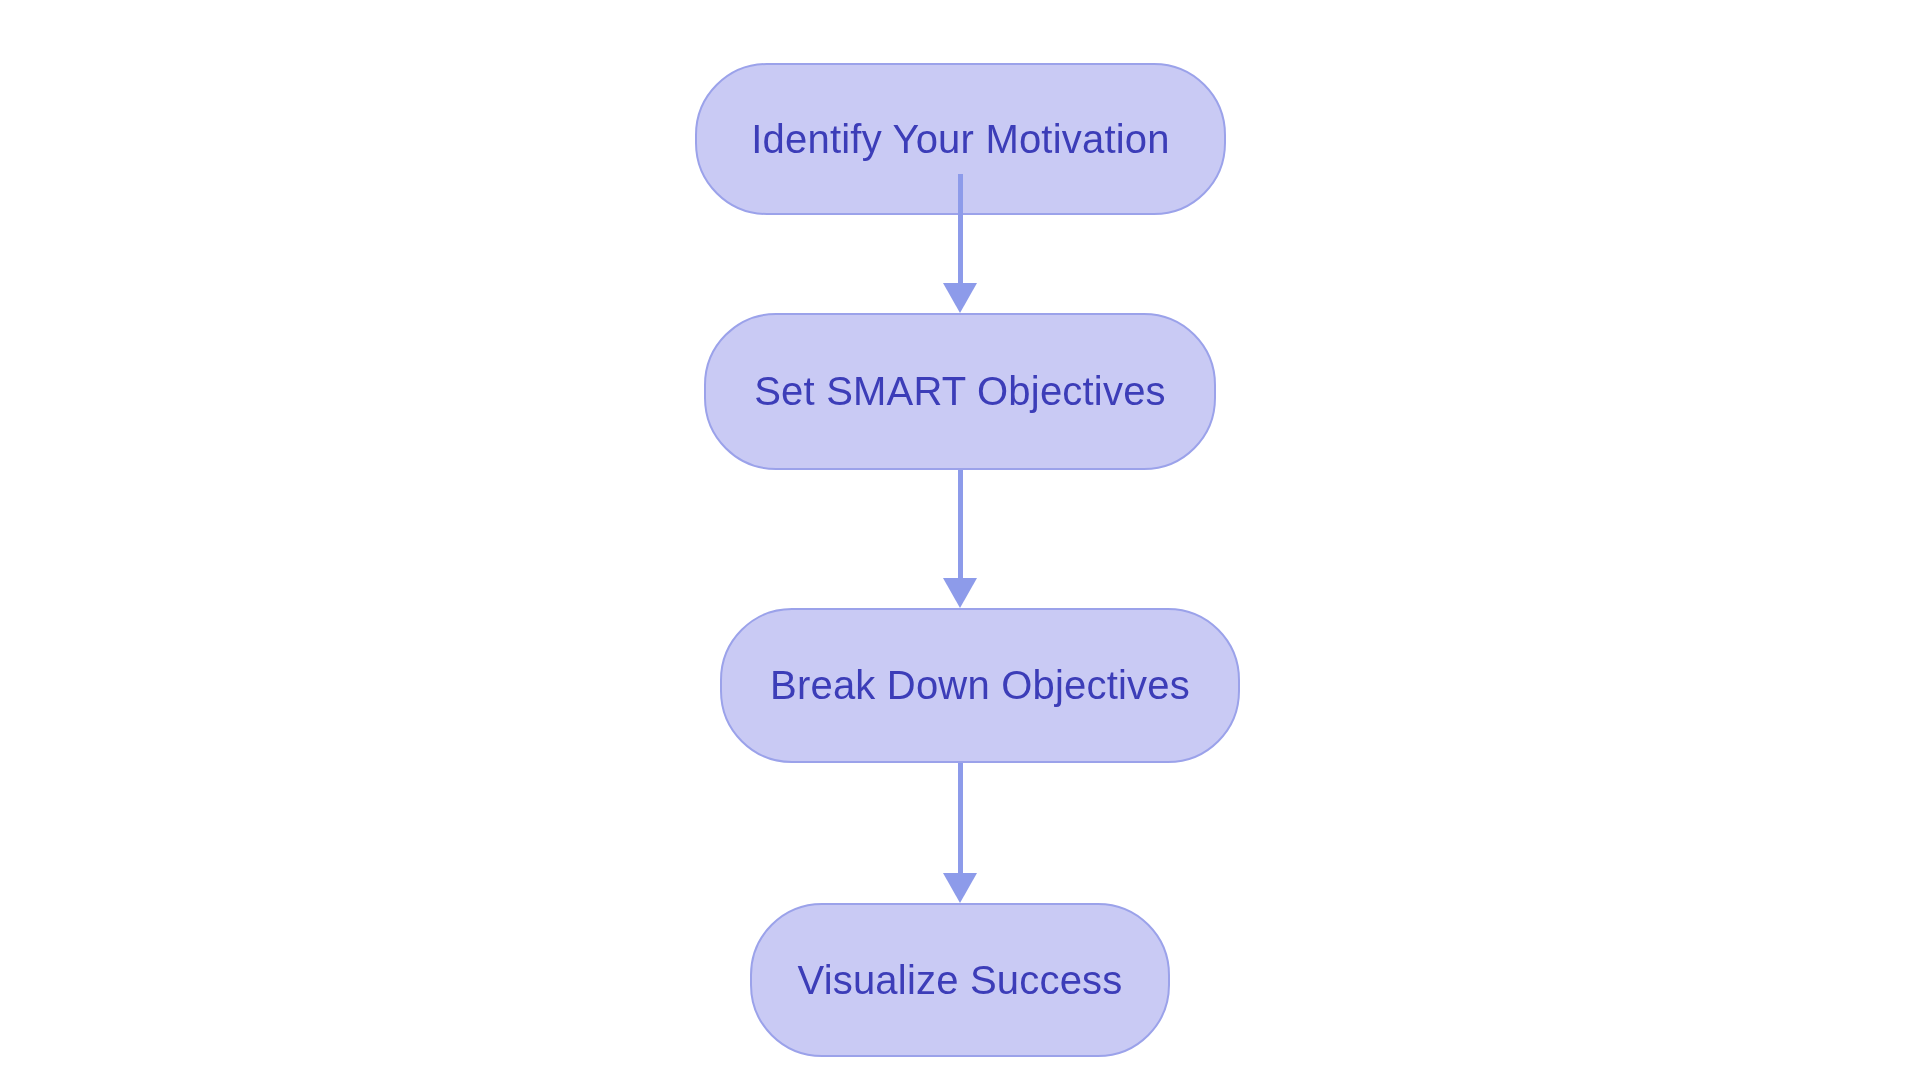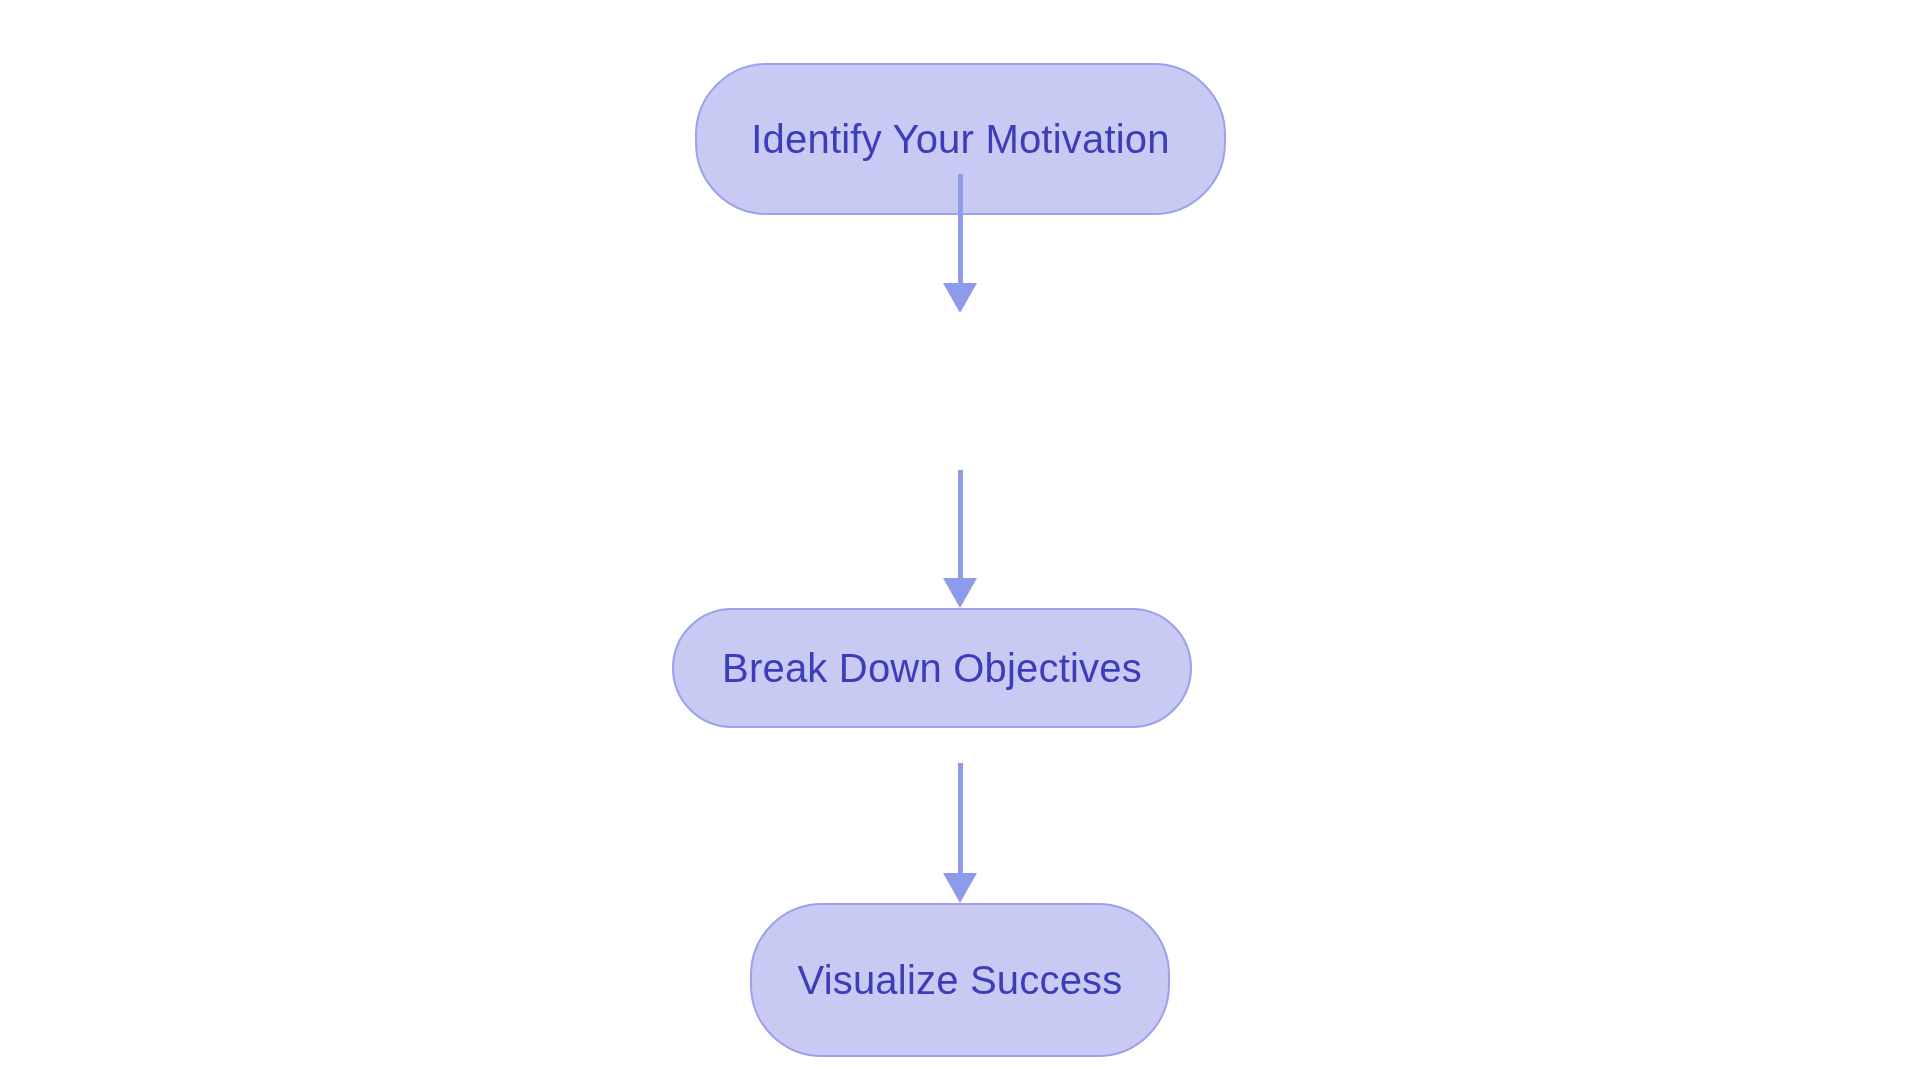--- a/index.html
+++ b/index.html
@@ -30,21 +30,21 @@
   }
   .node-label {
     color: var(--node-text, #3c3db8);
     font-size: 40px;
     letter-spacing: 0.2px;
     white-space: nowrap;
     font-weight: 400;
   }
   .n1 { left: 695px; top: 22px;  width: 531px; height: 152px; margin-top: 41px; }
   .n2 { left: 704px; top: 313px; width: 512px; height: 157px; }
-  .n3 { left: 672px; top: 608px; width: 520px; height: 120px; }
+  .n3 { left: 720px; top: 608px; width: 520px; height: 155px; }
   .n4 { left: 750px; top: 903px; width: 420px; height: 154px; justify-content: center; }
 
   .arrow {
     position: absolute;
     left: 943px;
     width: 34px;
     display: flex;
     flex-direction: column;
     align-items: center;
   }
@@ -73,20 +73,23 @@
 
   <div class="node n1">
     <span class="node-label">Identify Your Motivation</span>
   </div>
 
   <div class="arrow a1">
     <div class="arrow-line"></div>
     <div class="arrow-head"></div>
   </div>
 
+  <div class="node n2">
+    <span class="node-label">Set SMART Objectives</span>
+  </div>
 
   <div class="arrow a2">
     <div class="arrow-line"></div>
     <div class="arrow-head"></div>
   </div>
 
   <div class="node n3">
     <span class="node-label">Break Down Objectives</span>
   </div>
 

